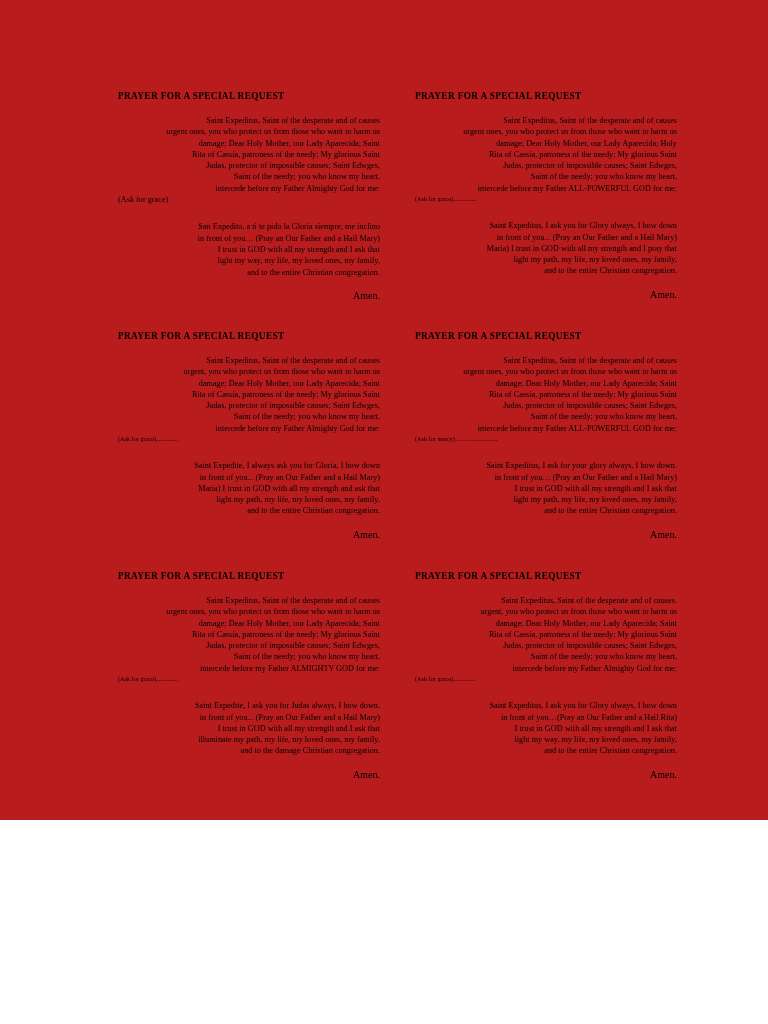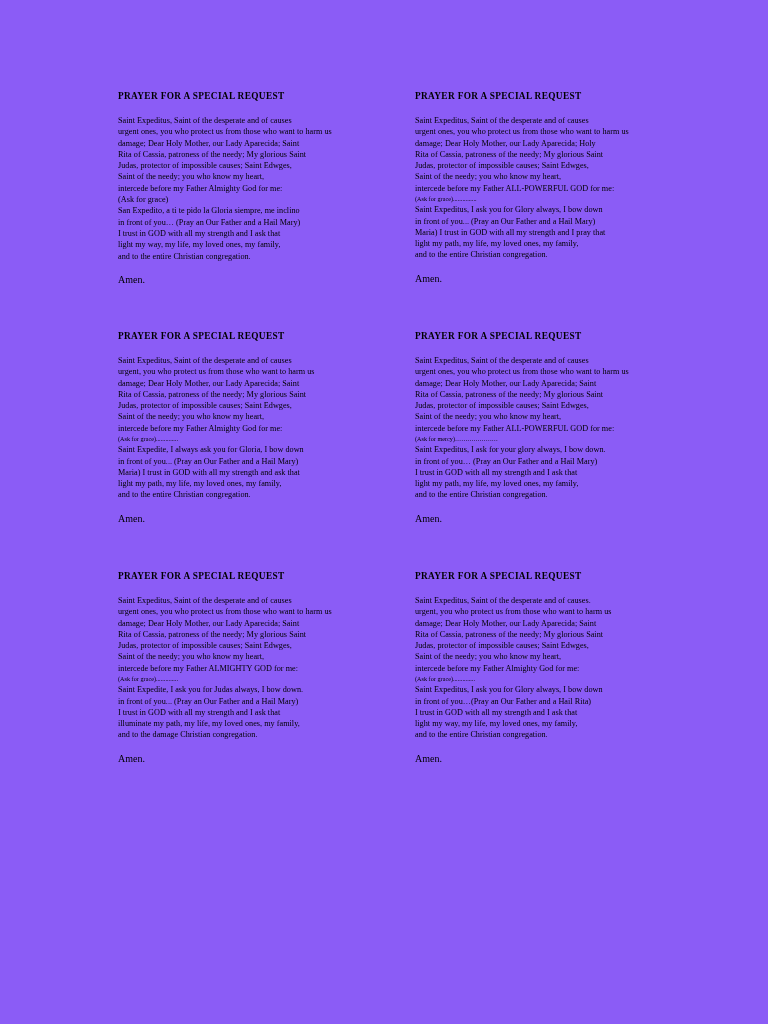--- a/index.html
+++ b/index.html
@@ -15,22 +15,22 @@
     color: #000000;
     overflow: hidden;
     position: relative;
   }
 
   .page {
     position: absolute;
     top: 0;
     left: 0;
     width: 768px;
-    height: 1024px;
-    background: #8b5cf6;
+    height: 820px;
+    background: #b91c1c;
   }
 
   .grid {
     position: absolute;
     left: 118px;
     top: 90px;
     width: 560px;
   }
 
   .row {
@@ -56,23 +56,24 @@
     font-weight: bold;
     letter-spacing: 0.35px;
     line-height: 12px;
     margin: 0 0 0 0;
     white-space: nowrap;
   }
 
   .para {
     margin: 0;
     padding: 0;
+    text-align: right;
   }
   .para-1 { margin-top: 13px; }
-  .para-2 { margin-top: 0; }
+  .para-2 { margin-top: 16px; }
   .para-amen { margin-top: 12px; }
 
   .line {
     font-size: 8.2px;
     line-height: 11.3px;
     white-space: nowrap;
     letter-spacing: 0.02px;
   }
 
   

